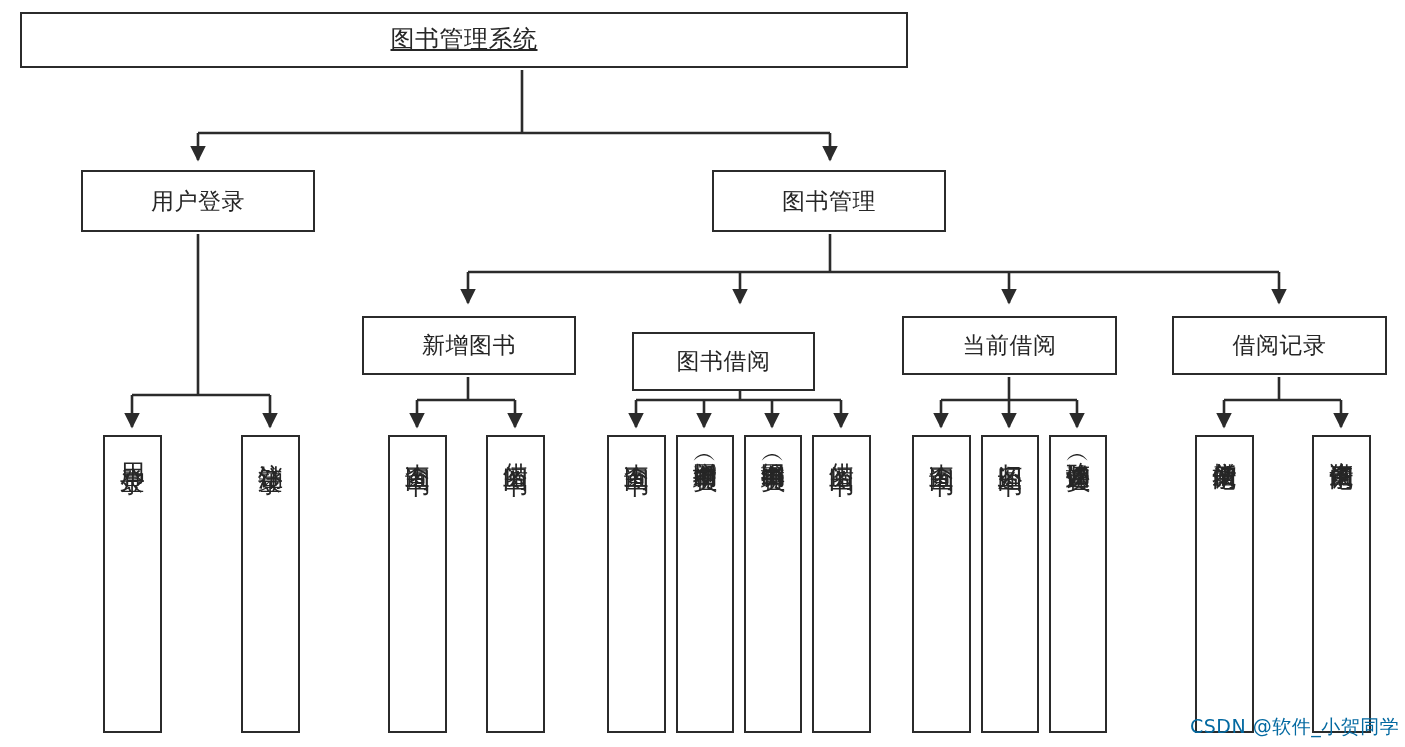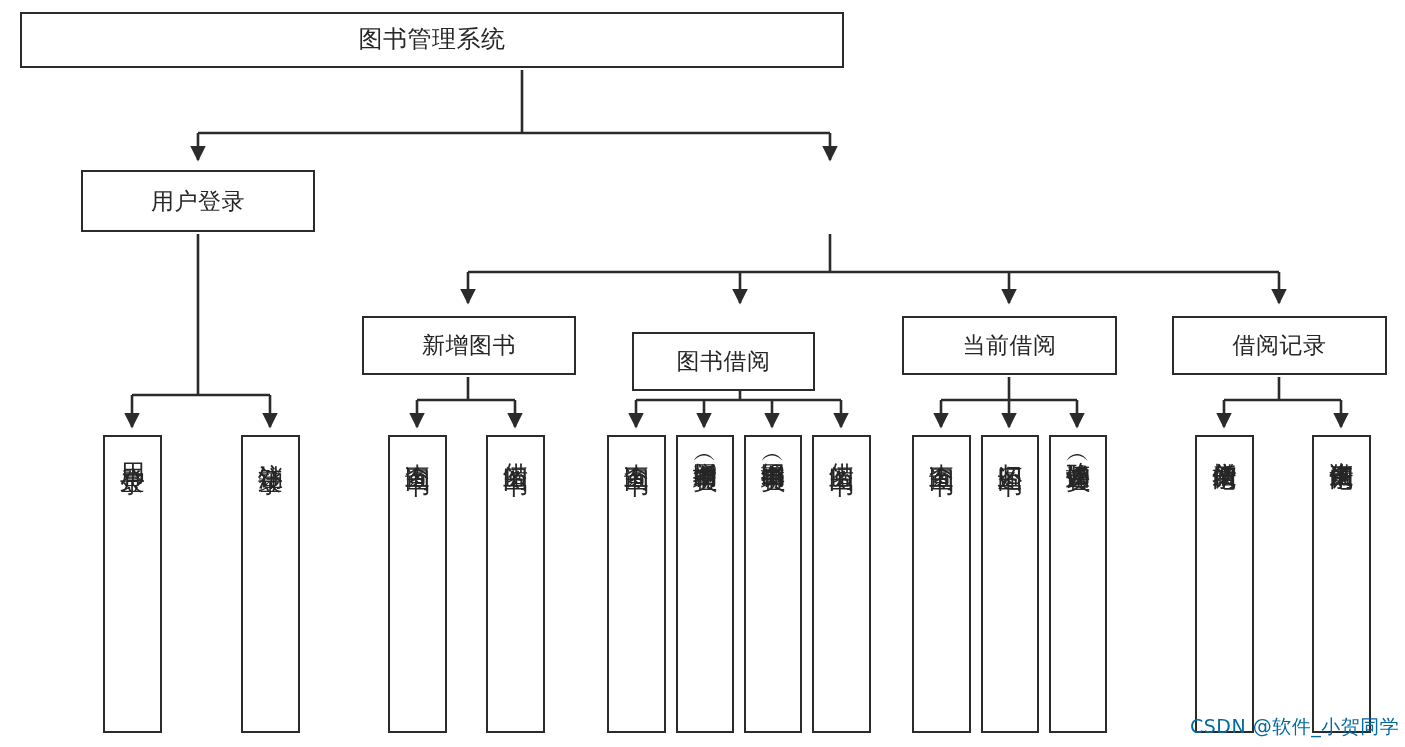--- a/index.html
+++ b/index.html
@@ -126,27 +126,30 @@
       <path d="M 1009 400 L 1009 427" marker-end="url(#arrowhead)"></path>
       <path d="M 1077 400 L 1077 427" marker-end="url(#arrowhead)"></path>
 
       <path d="M 1279 377 L 1279 400"></path>
       <path d="M 1224 400 L 1341 400"></path>
       <path d="M 1224 400 L 1224 427" marker-end="url(#arrowhead)"></path>
       <path d="M 1341 400 L 1341 427" marker-end="url(#arrowhead)"></path>
     </g>
   </svg>
 
-  <div class="node h root" style="left:20px; top:12px; width:824px; height:56px;">
+  <div class="node h root" style="left:20px; top:12px; width:888px; height:56px;text-decoration:underline;">
     <span class="node-label">图书管理系统</span>
   </div>
 
   <div class="node h" style="left:81px; top:170px; width:234px; height:62px;">
     <span class="node-label">用户登录</span>
   </div>
+  <div class="node h" style="left:712px; top:170px; width:234px; height:62px;">
+    <span class="node-label">图书管理</span>
+  </div>
 
   <div class="node h" style="left:362px; top:316px; width:214px; height:59px;">
     <span class="node-label">新增图书</span>
   </div>
   <div class="node h" style="left:632px; top:332px; width:183px; height:59px;">
     <span class="node-label">图书借阅</span>
   </div>
   <div class="node h" style="left:902px; top:316px; width:215px; height:59px;">
     <span class="node-label">当前借阅</span>
   </div>

